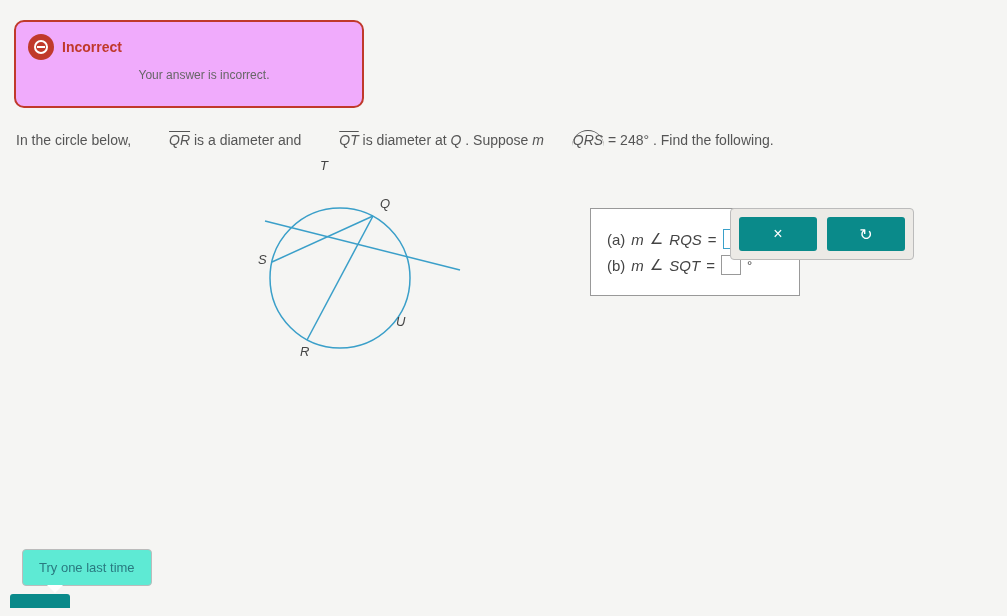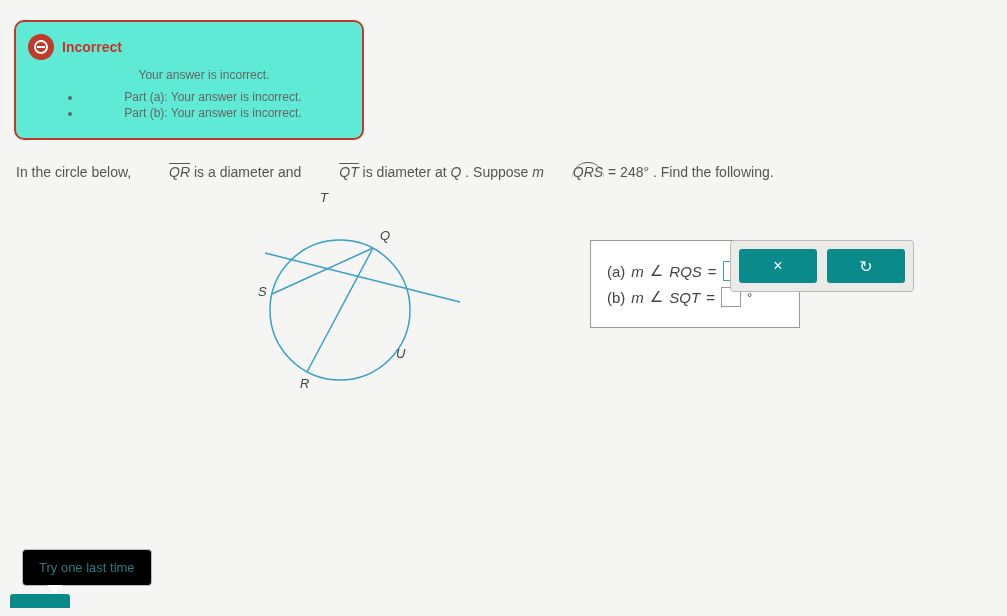--- a/index.html
+++ b/index.html
@@ -12,21 +12,21 @@
   position: relative;
   padding: 20px 10px;
 }
 .feedback-box {
   border: 2px solid #c0392b;
   border-radius: 10px;
   padding: 12px 18px 16px 12px;
   width: 350px;
   margin-left: 4px;
   position: relative;
-  background: #5eead4;
+  background: #f0abfc;
 }
 .feedback-head { display:flex; align-items:center; gap:8px; margin-bottom:8px; }
 .badge {
   width: 26px; height: 26px; border-radius: 50%;
   background: #c0392b; display:flex; align-items:center; justify-content:center;
   color: #fff; font-size: 15px; font-weight: bold;
 }
 .feedback-title { color: #c0392b; font-weight: bold; font-size: 14px; }
 .feedback-body { padding-left: 36px; font-size: 12px; color:#666;text-align:center; }
 .feedback-body .sub { margin-bottom: 8px; }
@@ -57,21 +57,21 @@
   padding: 8px; display:flex; gap:10px;
 }
 .tool-btn {
   width: 78px; height: 34px; border-radius: 3px; background:#0a8a8a;
   color:#fff; display:flex; align-items:center; justify-content:center;
   font-size:16px; cursor:pointer;
 }
 
 .try-again {
   position:absolute; left:22px; bottom:30px;
-  border:1px solid #bbb; border-radius:4px; background:#000000;
+  border:1px solid #bbb; border-radius:4px; background:#5eead4;
   padding: 10px 16px; font-size:13px; color:#2a7a80; cursor:pointer;
 }
 .try-again::after {
   content:""; position:absolute; left:24px; bottom:-8px;
   border-left:8px solid transparent; border-right:8px solid transparent;
   border-top:8px solid #fff;
 }
 
 .bottom-chip {
   position:absolute; left:10px; bottom:8px;
@@ -92,24 +92,20 @@
     <div class="badge">
       <svg width="14" height="14" viewBox="0 0 14 14">
           <circle cx="7" cy="7" r="6" fill="none" stroke="#fff" stroke-width="2"></circle>
           <line x1="3" y1="7" x2="11" y2="7" stroke="#fff" stroke-width="2"></line>
         </svg>
     </div>
     <span class="feedback-title">Incorrect</span>
   </div>
   <div class="feedback-body">
     <div class="sub">Your answer is incorrect.</div>
-    <ul>
-      <li>Part (a): Your answer is incorrect.</li>
-      <li>Part (b): Your answer is incorrect.</li>
-    </ul>
   </div>
 </div>
 
 <div class="prompt-line">
   <span>In the circle below, </span>
   <span class="overline" style="font-style:italic">QR</span>
   <span> is a diameter and </span>
   <span class="overline" style="font-style:italic">QT</span>
   <span> is diameter at </span>
   <span style="font-style:italic">Q</span>

